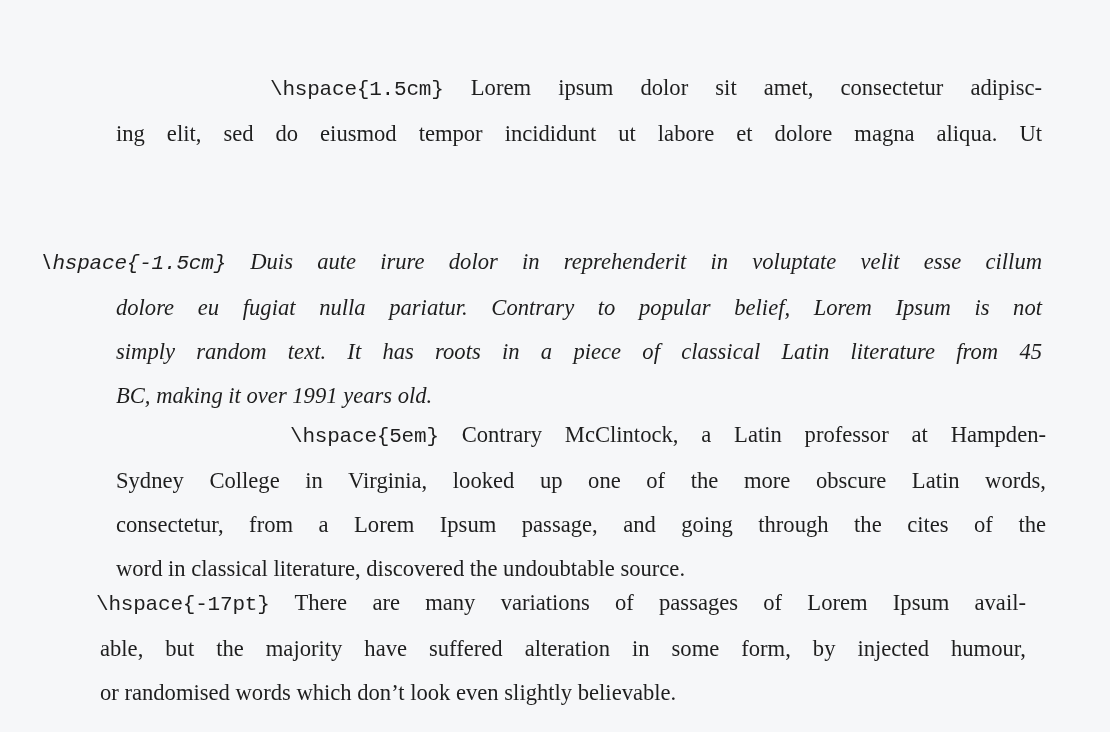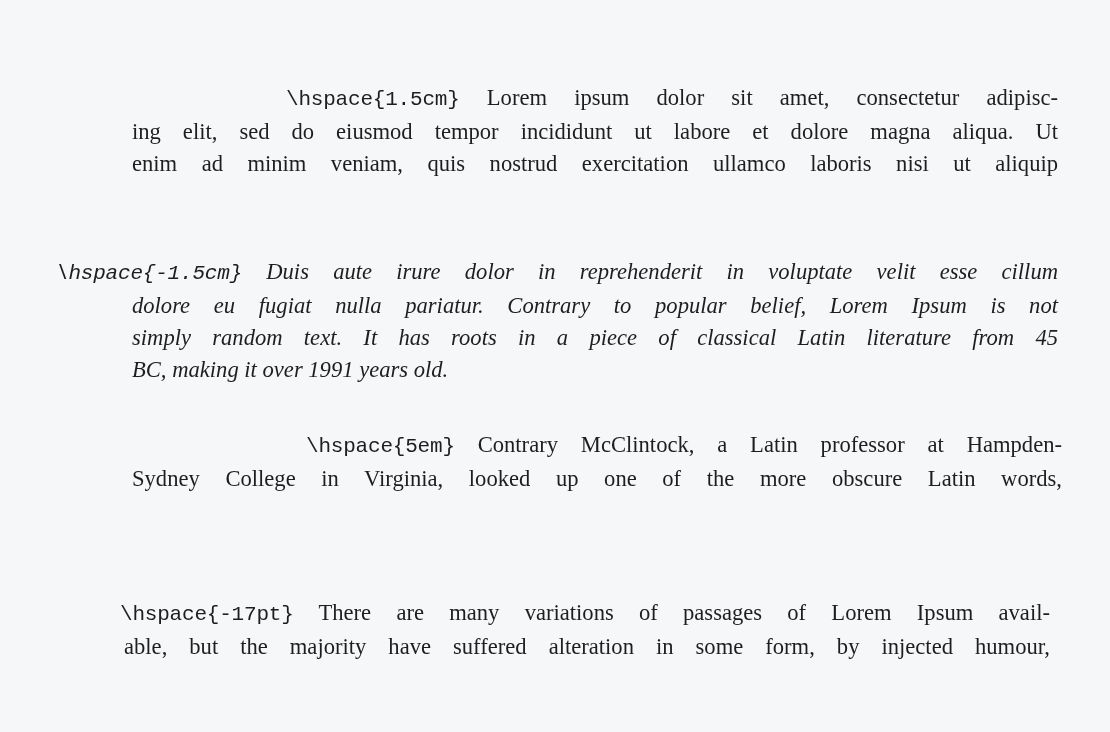--- a/index.html
+++ b/index.html
@@ -13,23 +13,23 @@
       position: relative;
       overflow: hidden;
       color: #1e1e1e;
       font-family: "Liberation Serif", "DejaVu Serif", serif;
     }
     .para {
       position: absolute;
       left: 116px;
       width: 926px;
       font-size: 22.6px;
-      line-height: 32px;
+      line-height: 44px;
       text-align: justify;
-      margin: 16px;
+      margin: 0;
     }
     .para .line {
       display: block;
       white-space: nowrap;
       text-align-last: justify;
       text-align: justify;
     }
     .para .line.last {
       text-align-last: left;
     }
@@ -44,40 +44,42 @@
   </style>
 </head>
 <body>
 
 <div class="para" style="top:66px; left:116px; width:926px;">
   <span class="line first-line" style="padding-left:154px;">
     <span class="code">\hspace{1.5cm}</span>
     <span>Lorem ipsum dolor sit amet, consectetur adipisc-</span>
   </span>
   <span class="line">ing elit, sed do eiusmod tempor incididunt ut labore et dolore magna aliqua. Ut</span>
-  <span class="line">enim ad minim veniam, quis nostrud exercitation ullamco laboris nisi ut aliquip</span>
 </div>
 
 <div class="para" style="top:240px; left:116px; width:926px;font-style:italic;">
   <span class="line first-line" style="margin-left:-76px; width:1002px;">
     <span class="code">\hspace{-1.5cm}</span>
     <span>Duis aute irure dolor in reprehenderit in voluptate velit esse cillum</span>
   </span>
   <span class="line">dolore eu fugiat nulla pariatur. Contrary to popular belief, Lorem Ipsum is not</span>
   <span class="line">simply random text. It has roots in a piece of classical Latin literature from 45</span>
   <span class="line last">BC, making it over 1991 years old.</span>
 </div>
 
 <div class="para" style="top:413px; left:116px; width:930px;">
   <span class="line first-line" style="padding-left:174px;">
     <span class="code">\hspace{5em}</span>
     <span>Contrary McClintock, a Latin professor at Hampden-</span>
   </span>
   <span class="line">Sydney College in Virginia, looked up one of the more obscure Latin words,</span>
+  <span class="line">consectetur, from a Lorem Ipsum passage, and going through the cites of the</span>
+  <span class="line last">word in classical literature, discovered the undoubtable source.</span>
 </div>
 
-<div class="para" style="top:581px; left:108px; width:926px;">
+<div class="para" style="top:581px; left:100px; width:926px;">
   <span class="line first-line" style="margin-left:-4px; width:930px;">
     <span class="code">\hspace{-17pt}</span>
     <span>There are many variations of passages of Lorem Ipsum avail-</span>
   </span>
   <span class="line">able, but the majority have suffered alteration in some form, by injected humour,</span>
+  <span class="line last">or randomised words which don’t look even slightly believable.</span>
 </div>
 
 </body></html>

